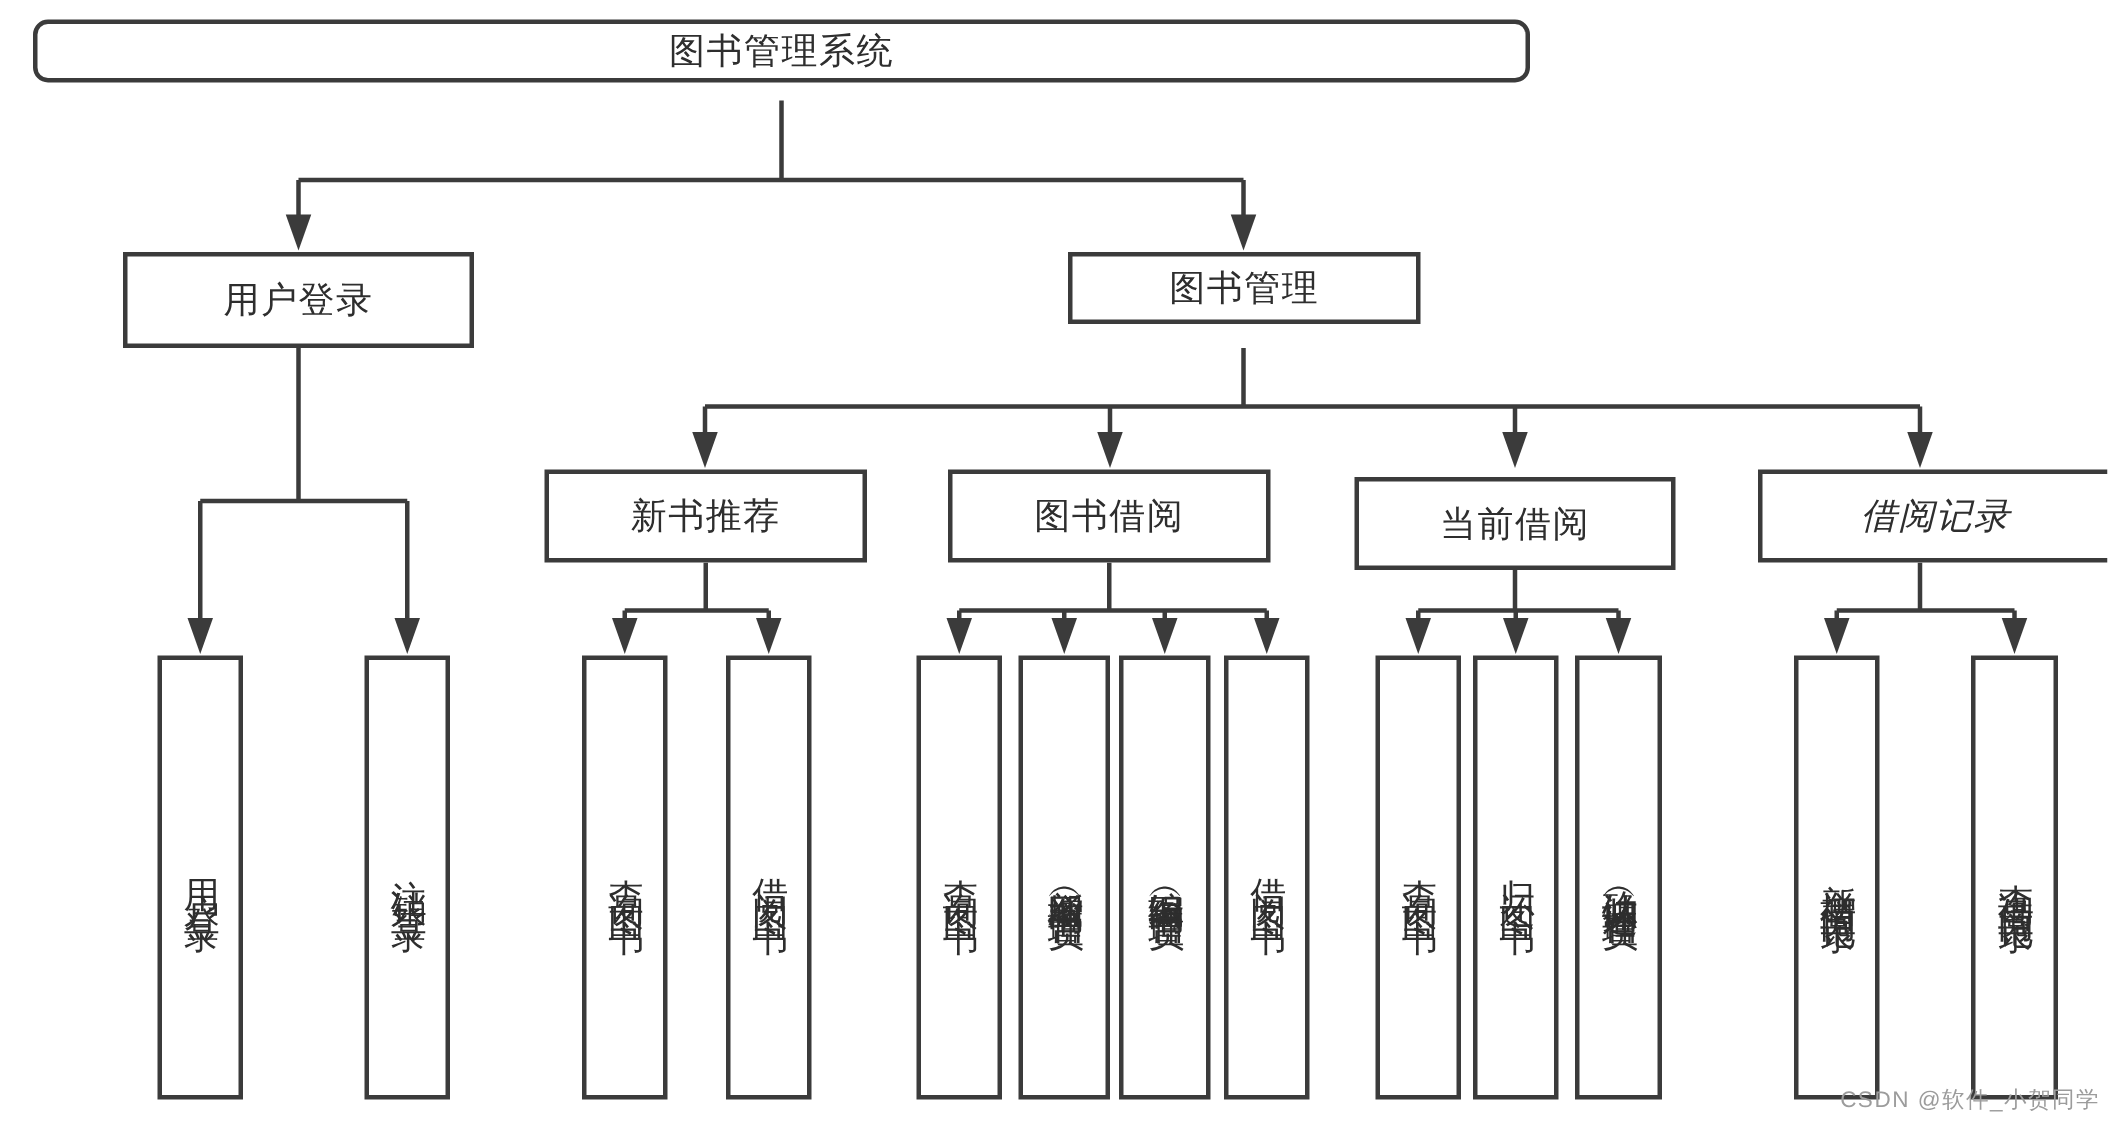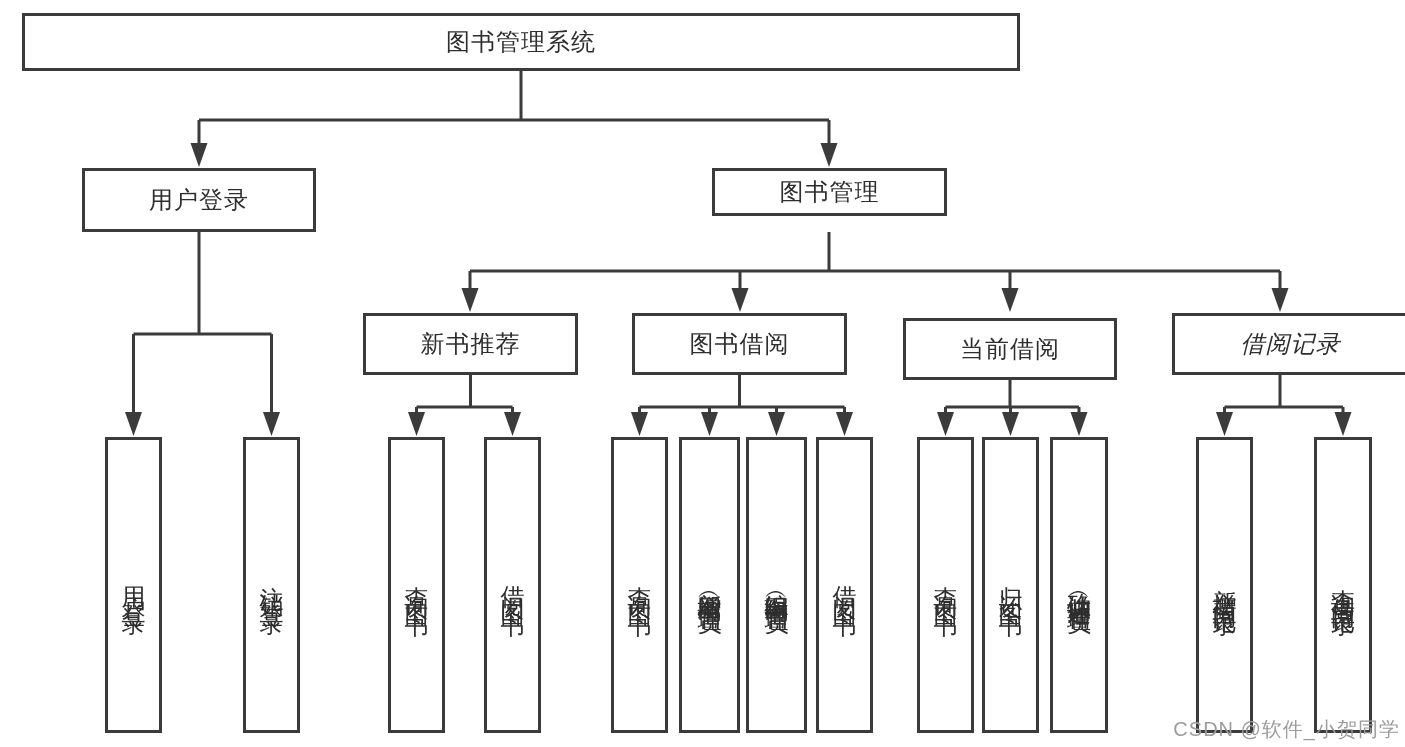--- a/index.html
+++ b/index.html
@@ -61,21 +61,21 @@
     display: block;
   }
   .ls-lg span { letter-spacing: 9px; }
   .ls-md span { letter-spacing: 5px; }
   .ls-sm span { letter-spacing: 2.5px; }
   .watermark {
     position: absolute;
     right: 5px;
     bottom: 4px;
     color: #9c9c9c;
-    font-size: 20px;
+    font-size: 15px;
     letter-spacing: 1px;
     white-space: nowrap;
   }
 </style>
 </head>
 <body>
 
 <div class="canvas">
 
   <svg class="connectors" viewBox="0 0 1405 747" aria-hidden="true">
@@ -114,21 +114,21 @@
       <polygon class="ar" points="1002,412 1019,412 1010.5,436"></polygon>
       <polygon class="ar" points="1070.5,412 1087.5,412 1079,436"></polygon>
     </g>
     <g>
       <path class="ln" d="M1280 375 V407 M1224.5 407 H1343 M1224.5 407 V414 M1343 407 V414"></path>
       <polygon class="ar" points="1216,412 1233,412 1224.5,436"></polygon>
       <polygon class="ar" points="1334.5,412 1351.5,412 1343,436"></polygon>
     </g>
   </svg>
 
-  <div class="node" style="left:22px; top:13px; width:998px; height:58px;">
+  <div class="node" style="left:22px; top:13px; width:998px; height:42px;border-radius:10px;">
     <span>图书管理系统</span>
   </div>
 
   <div class="node" style="left:82px; top:168px; width:234px; height:64px;">
     <span>用户登录</span>
   </div>
   <div class="node" style="left:712px; top:168px; width:235px; height:48px;">
     <span>图书管理</span>
   </div>
 

